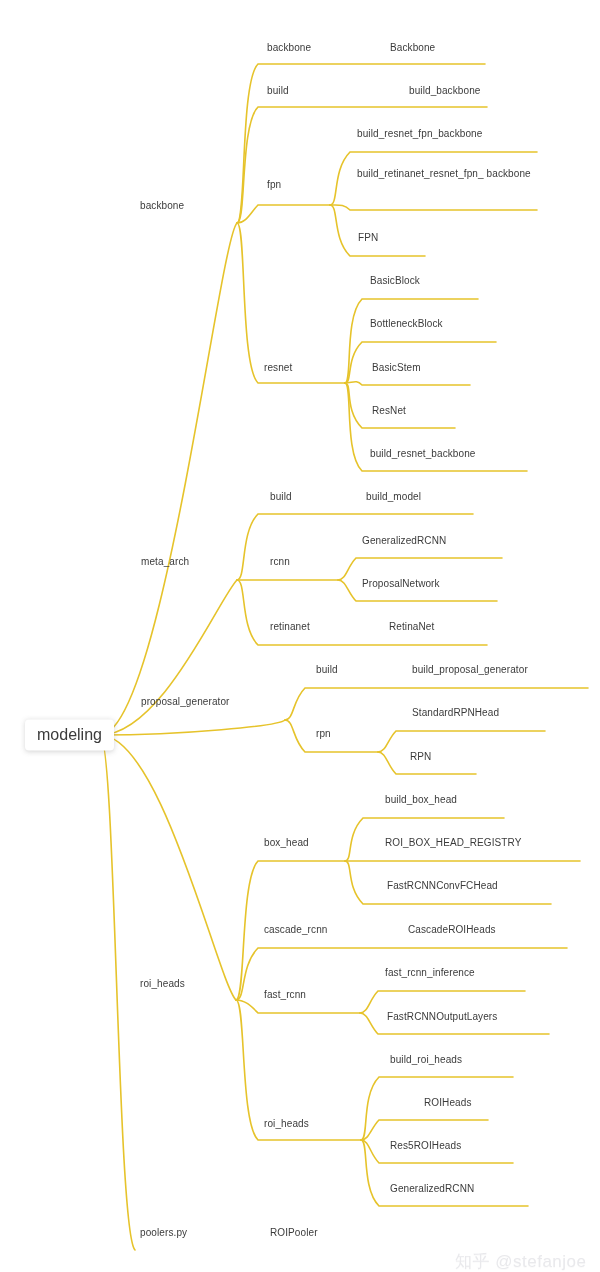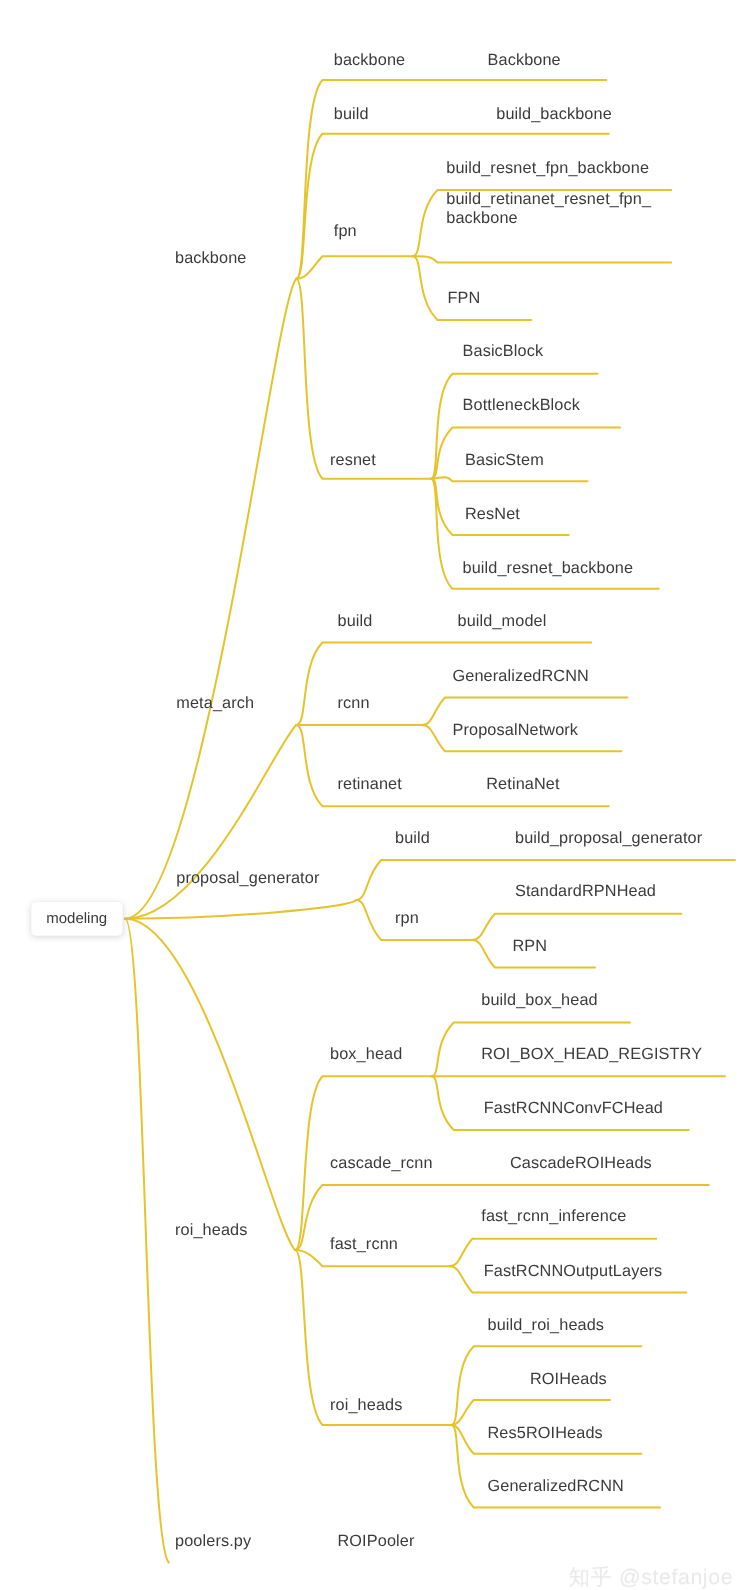--- a/index.html
+++ b/index.html
@@ -18,39 +18,39 @@
   #links {
     position: absolute;
     left: 0;
     top: 0;
     width: 600px;
     height: 1272px;
   }
   .node-label {
     position: absolute;
     font-family: "Liberation Sans", sans-serif;
-    font-size: 13px;
+    font-size: 10px;
     line-height: 15px;
     color: #3b3b3b;
     white-space: pre;
     letter-spacing: 0.1px;
     transform: translateY(-100%);
   }
   .node-label.wrap {
     white-space: normal;
     width: 180px;
   }
   .root-node {
     position: absolute;
     background: #ffffff;
     border-radius: 4px;
     box-shadow: 0 1px 5px rgba(120,120,120,0.30);
     padding: 6px 12px 7px 12px;
     font-family: "Liberation Sans", sans-serif;
-    font-size: 12px;
+    font-size: 16px;
     color: #3b3b3b;
     white-space: pre;
     transform: translate(0, -50%);
   }
   .watermark {
     position: absolute;
     font-family: "Liberation Sans", sans-serif;
     font-size: 17px;
     color: #e9e9ec;
     white-space: pre;
@@ -101,21 +101,21 @@
       <path d="M 361 1140 C 369.1 1140 361 1095 379 1077 L 513 1077" fill="none" stroke="#e6c32b" stroke-width="1.6" stroke-linecap="round"></path>
       <path d="M 361 1140 C 369.1 1140 371 1128 379 1120 L 488 1120" fill="none" stroke="#e6c32b" stroke-width="1.6" stroke-linecap="round"></path>
       <path d="M 361 1140 C 369.1 1140 369.8 1153.8 379 1163 L 513 1163" fill="none" stroke="#e6c32b" stroke-width="1.6" stroke-linecap="round"></path>
       <path d="M 361 1140 C 369.1 1140 361 1188 379 1206 L 528 1206" fill="none" stroke="#e6c32b" stroke-width="1.6" stroke-linecap="round"></path>
     </svg>
   <div id="labels">
       <div class="node-label" style="left: 140px; top: 213px;">backbone</div>
       <div class="node-label" style="left: 267px; top: 55px;">backbone</div>
       <div class="node-label" style="left: 390px; top: 55px;">Backbone</div>
       <div class="node-label" style="left: 267px; top: 98px;">build</div>
-      <div class="node-label" style="left: 353px; top: 98px; padding-left: 44px;">build_backbone</div>
+      <div class="node-label" style="left: 365px; top: 98px; padding-left: 44px;">build_backbone</div>
       <div class="node-label" style="left: 267px; top: 192px;">fpn</div>
       <div class="node-label" style="left: 357px; top: 141px;">build_resnet_fpn_backbone</div>
       <div class="node-label wrap" style="left: 357px; top: 181px;">build_retinanet_resnet_fpn_
 backbone</div>
       <div class="node-label" style="left: 358px; top: 245px;">FPN</div>
       <div class="node-label" style="left: 264px; top: 375px;">resnet</div>
       <div class="node-label" style="left: 370px; top: 288px;">BasicBlock</div>
       <div class="node-label" style="left: 370px; top: 331px;">BottleneckBlock</div>
       <div class="node-label" style="left: 372px; top: 375px;">BasicStem</div>
       <div class="node-label" style="left: 372px; top: 418px;">ResNet</div>

